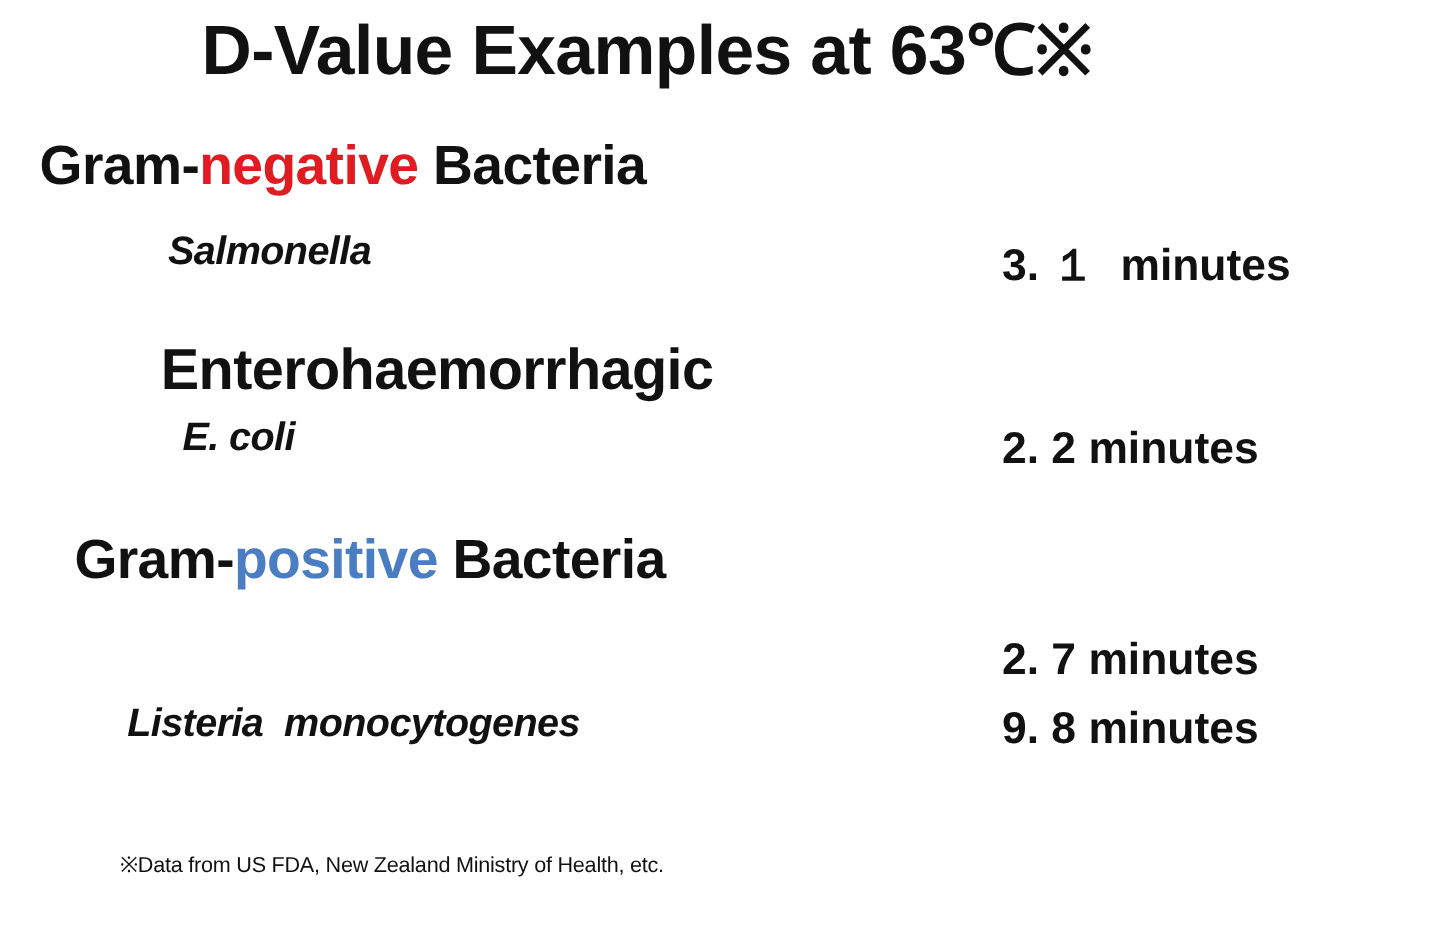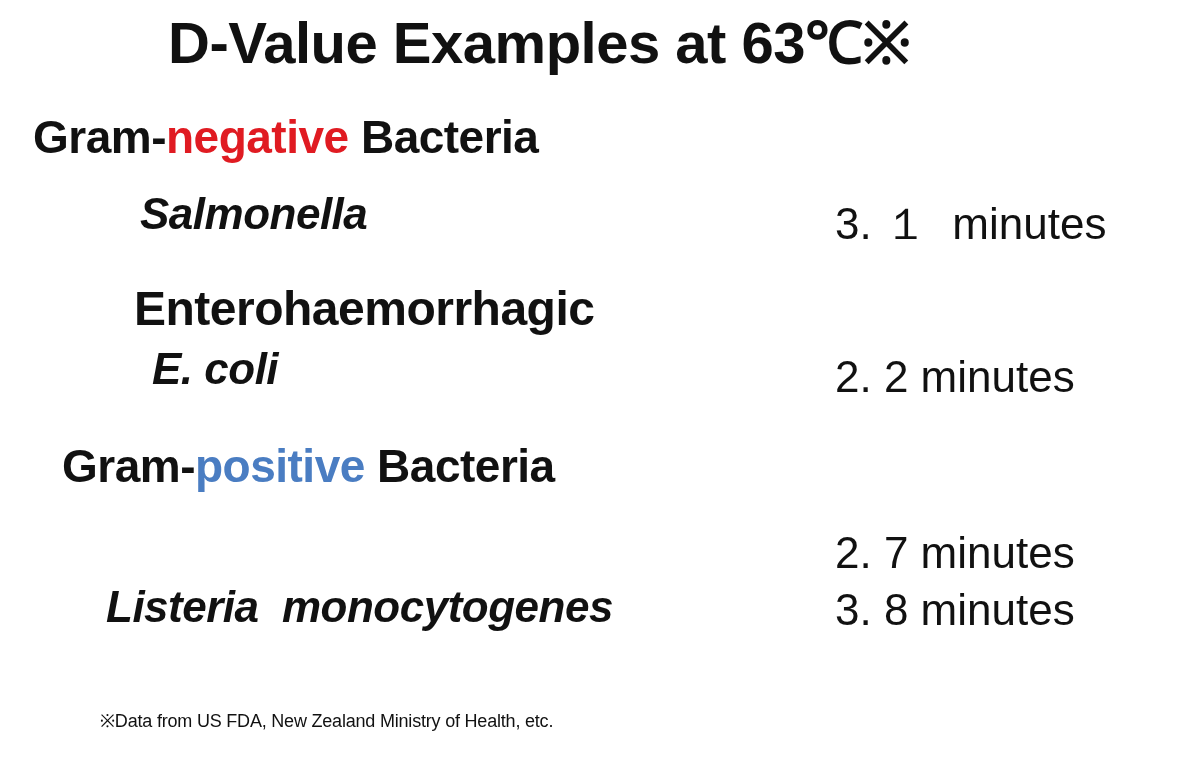--- a/index.html
+++ b/index.html
@@ -43,40 +43,40 @@
     letter-spacing: -0.5px;
   }
   .group-neg { left: 33px;  top: 114px; }
   .group-pos { left: 62px;  top: 443px; }
 
   .hl-red  { color: #E01B22; margin-top: 42px; }
   .hl-blue { color: #4A7DC2; }
 
   
   .organism {
-    font-size: 44px;
+    font-size: 33px;
     font-style: italic;
     letter-spacing: -0.5px;
   }
   .organism-upright {
     font-size: 48px;
     font-style: normal;
     letter-spacing: -0.5px;
   }
   .org-salmonella { left: 140px; top: 192px; }
   .org-ehec-line1 { left: 134px; top: 285px; }
   .org-ehec-line2 { left: 152px; top: 347px; }
   .org-staph      { left: 118px; top: 519px; }
   .org-listeria   { left: 106px; top: 585px; }
 
   
   .dvalue {
-    font-size: 44px;
+    font-size: 37px;
     letter-spacing: 0px;
-    font-weight: 400;
+    font-weight: 700;
   }
   .val-salmonella { left: 835px; top: 202px; }
   .val-ehec       { left: 835px; top: 355px; }
   .val-staph      { left: 835px; top: 531px; }
   .val-listeria   { left: 835px; top: 588px; }
 
   
   .footnote {
     left: 100px;
     top: 712px;
@@ -99,17 +99,17 @@
 
   <div class="tx organism-upright org-ehec-line1">Enterohaemorrhagic</div>
   <div class="tx organism org-ehec-line2">E. coli</div>
   <div class="tx dvalue val-ehec">2. 2 minutes</div>
 
   <div class="tx group-head group-pos"><span>Gram-</span><span class="hl-blue">positive</span><span> Bacteria</span></div>
 
   <div class="tx dvalue val-staph">2. 7 minutes</div>
 
   <div class="tx organism org-listeria">Listeria  monocytogenes</div>
-  <div class="tx dvalue val-listeria">3. 8 minutes</div>
+  <div class="tx dvalue val-listeria">9. 8 minutes</div>
 
   <div class="tx footnote">※Data from US FDA, New Zealand Ministry of Health, etc.</div>
 
 </div>
 
 </body></html>

